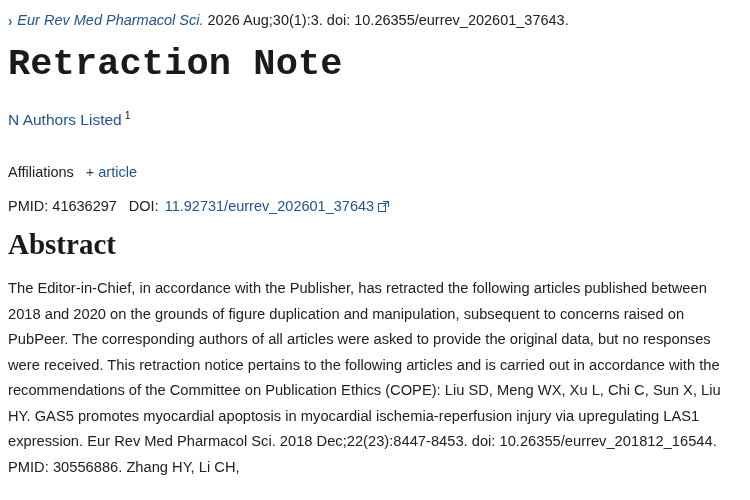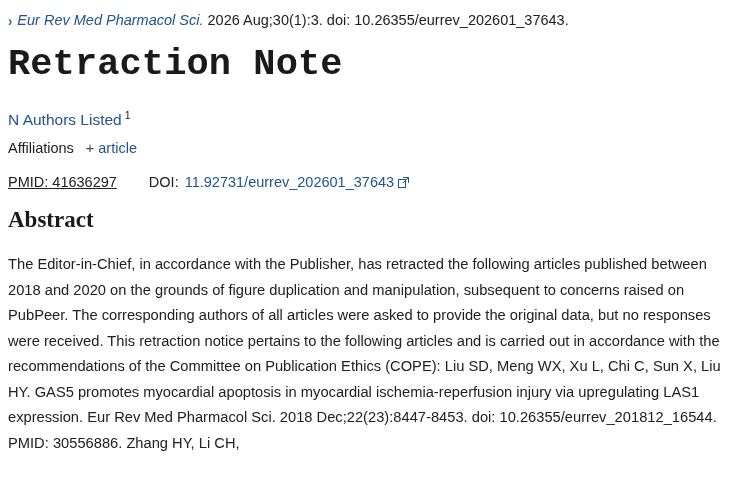--- a/index.html
+++ b/index.html
@@ -56,21 +56,21 @@
     font-weight: bold;
     line-height: 38px;
     margin: 0 0 22px 0;
     color: #1a1a1a;
     letter-spacing: 0.1px;
   }
   
   .authors {
     font-size: 15.5px;
     line-height: 20px;
-    margin-bottom: 8px;
+    margin-bottom: 32px;
   }
   .author-link {
     color: #205493;
     text-decoration: none;
   }
   .sup {
     font-size: 10.5px;
     vertical-align: super;
     color: #212121;
     margin-left: 3px;
@@ -98,21 +98,21 @@
     font-size: 14.5px;
   }
   .expand-text { color: #205493; }
   
   .ids-row {
     font-size: 14.5px;
     line-height: 20px;
     margin-bottom: 14px;
     color: #212121;
   }
-  .pmid-block { margin-right: 28px; text-decoration: underline; }
+  .pmid-block { margin-right: 8px; }
   .doi-label { margin-right: 2px; }
   .doi-link {
     color: #205493;
     text-decoration: none;
   }
   .ext-icon {
     display: inline-block;
     width: 11px;
     height: 11px;
     position: relative;
@@ -123,21 +123,21 @@
   
   .free-article {
     color: #b35c00;
     font-size: 14.5px;
     line-height: 20px;
     margin-bottom: 34px;
   }
   
   .abstract-heading {
     font-family: "Liberation Serif", serif;
-    font-size: 23px;
+    font-size: 29px;
     font-weight: bold;
     line-height: 28px;
     margin: 0 0 18px 0;
     color: #1a1a1a;
   }
   .abstract-body {
     font-size: 14.7px;
     line-height: 25.5px;
     color: #212121;
     text-align: left;

